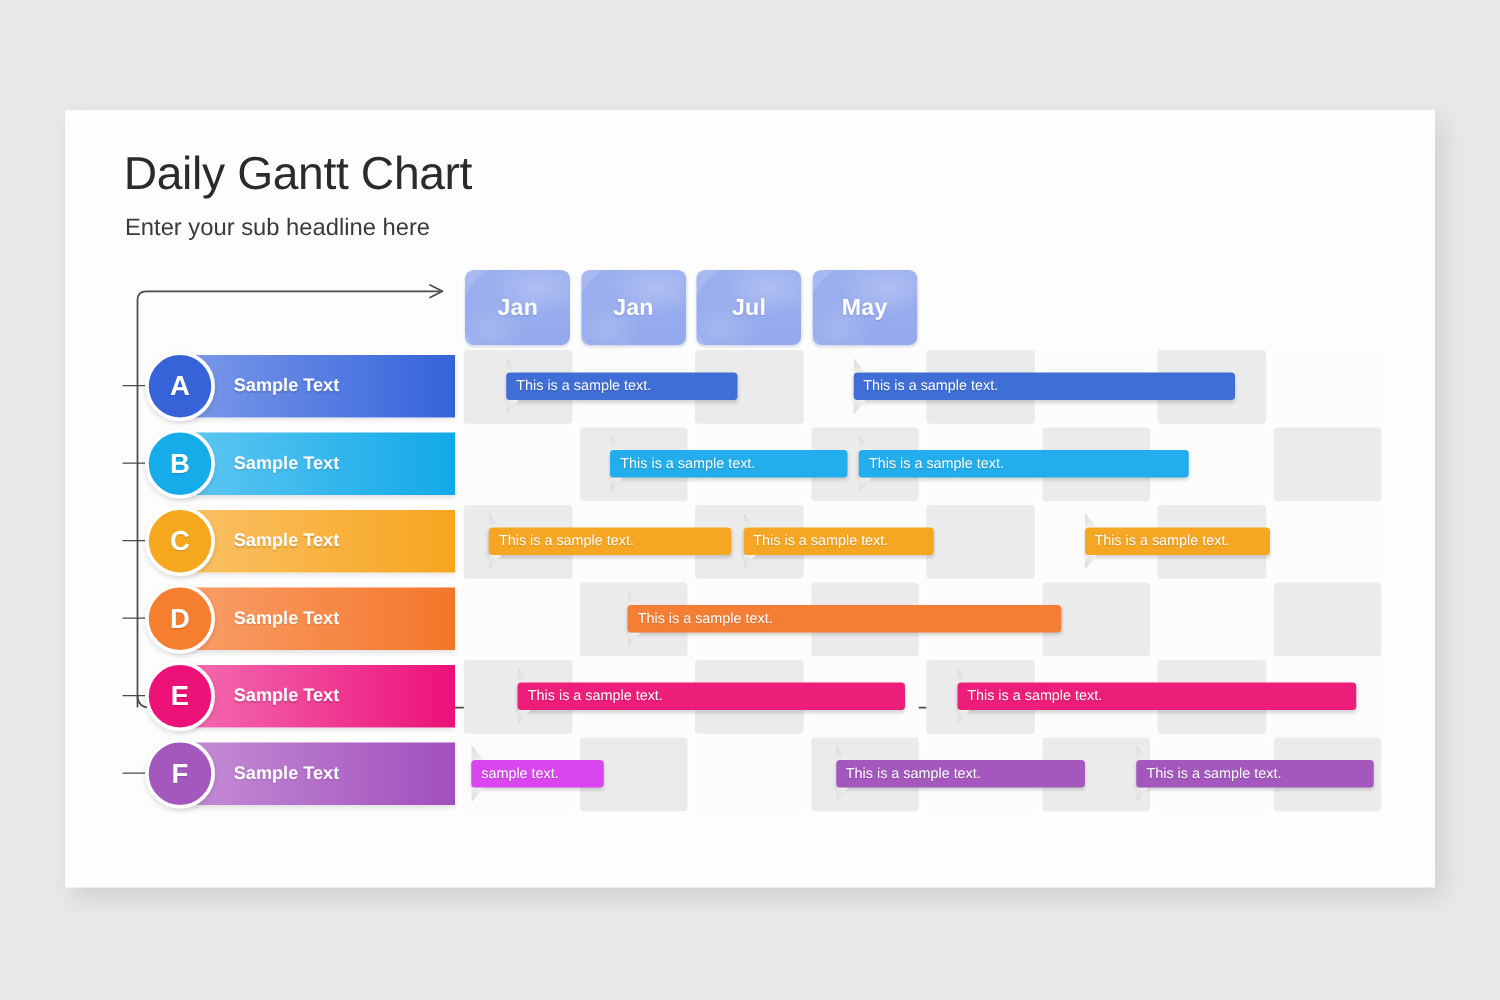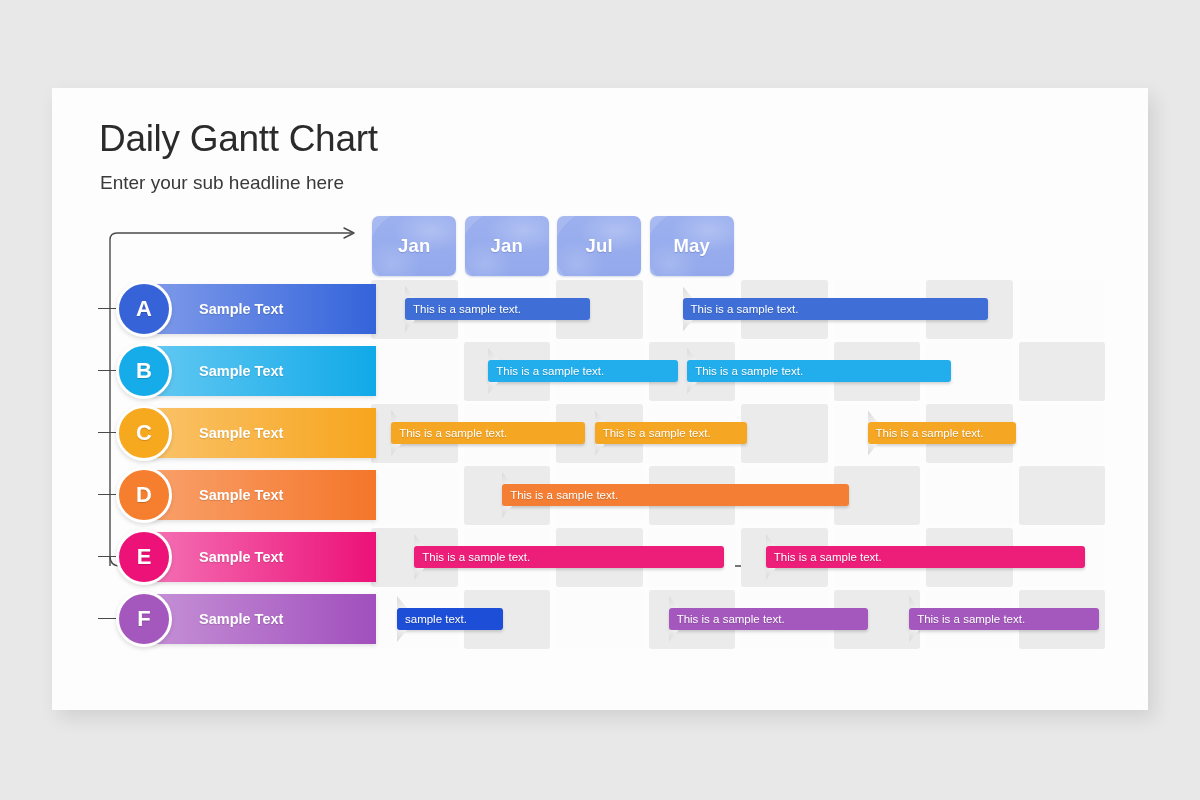--- a/index.html
+++ b/index.html
@@ -123,21 +123,21 @@
   
   .labelwrap {
     position: absolute;
     left: 47px;
     top: 3px;
     width: 265px;
     height: 56px;
   }
   .labelbar {
     position: absolute;
-    left: 52px;
+    left: 40px;
     top: 3px;
     width: 225px;
     height: 50px;
     display: flex;
     align-items: center;
     box-shadow: 0 2px 4px rgba(0,0,0,0.11);
   }
   .labelbar span {
     margin-left: 48px;
     color: #ffffff;
@@ -528,21 +528,21 @@
             </div>
           </div>
           <div class="labelwrap">
             <div class="tick"></div>
             <div class="labelbar" style="background: linear-gradient(90deg, rgb(197, 144, 214) 0%, rgb(161, 79, 189) 100%);">
               <span>Sample Text</span>
             </div>
             <div class="badge" style="background: rgb(164, 88, 189);">F</div>
           </div>
           <div class="bars">
-            <div class="bar" style="left: 29px; width: 106.375px; background: #1d4ed8;">
+            <div class="bar" style="left: 9px; width: 106.375px; background: #d946ef;">
               <b>sample text.</b>
             </div>
             <div class="bar" style="left: 300.625px; width: 198.875px; background: rgb(164, 88, 189);">
               <b>This is a sample text.</b>
             </div>
             <div class="bar" style="left: 541.125px; width: 189.625px; background: rgb(164, 88, 189);">
               <b>This is a sample text.</b>
             </div>
           </div>
         </div>

